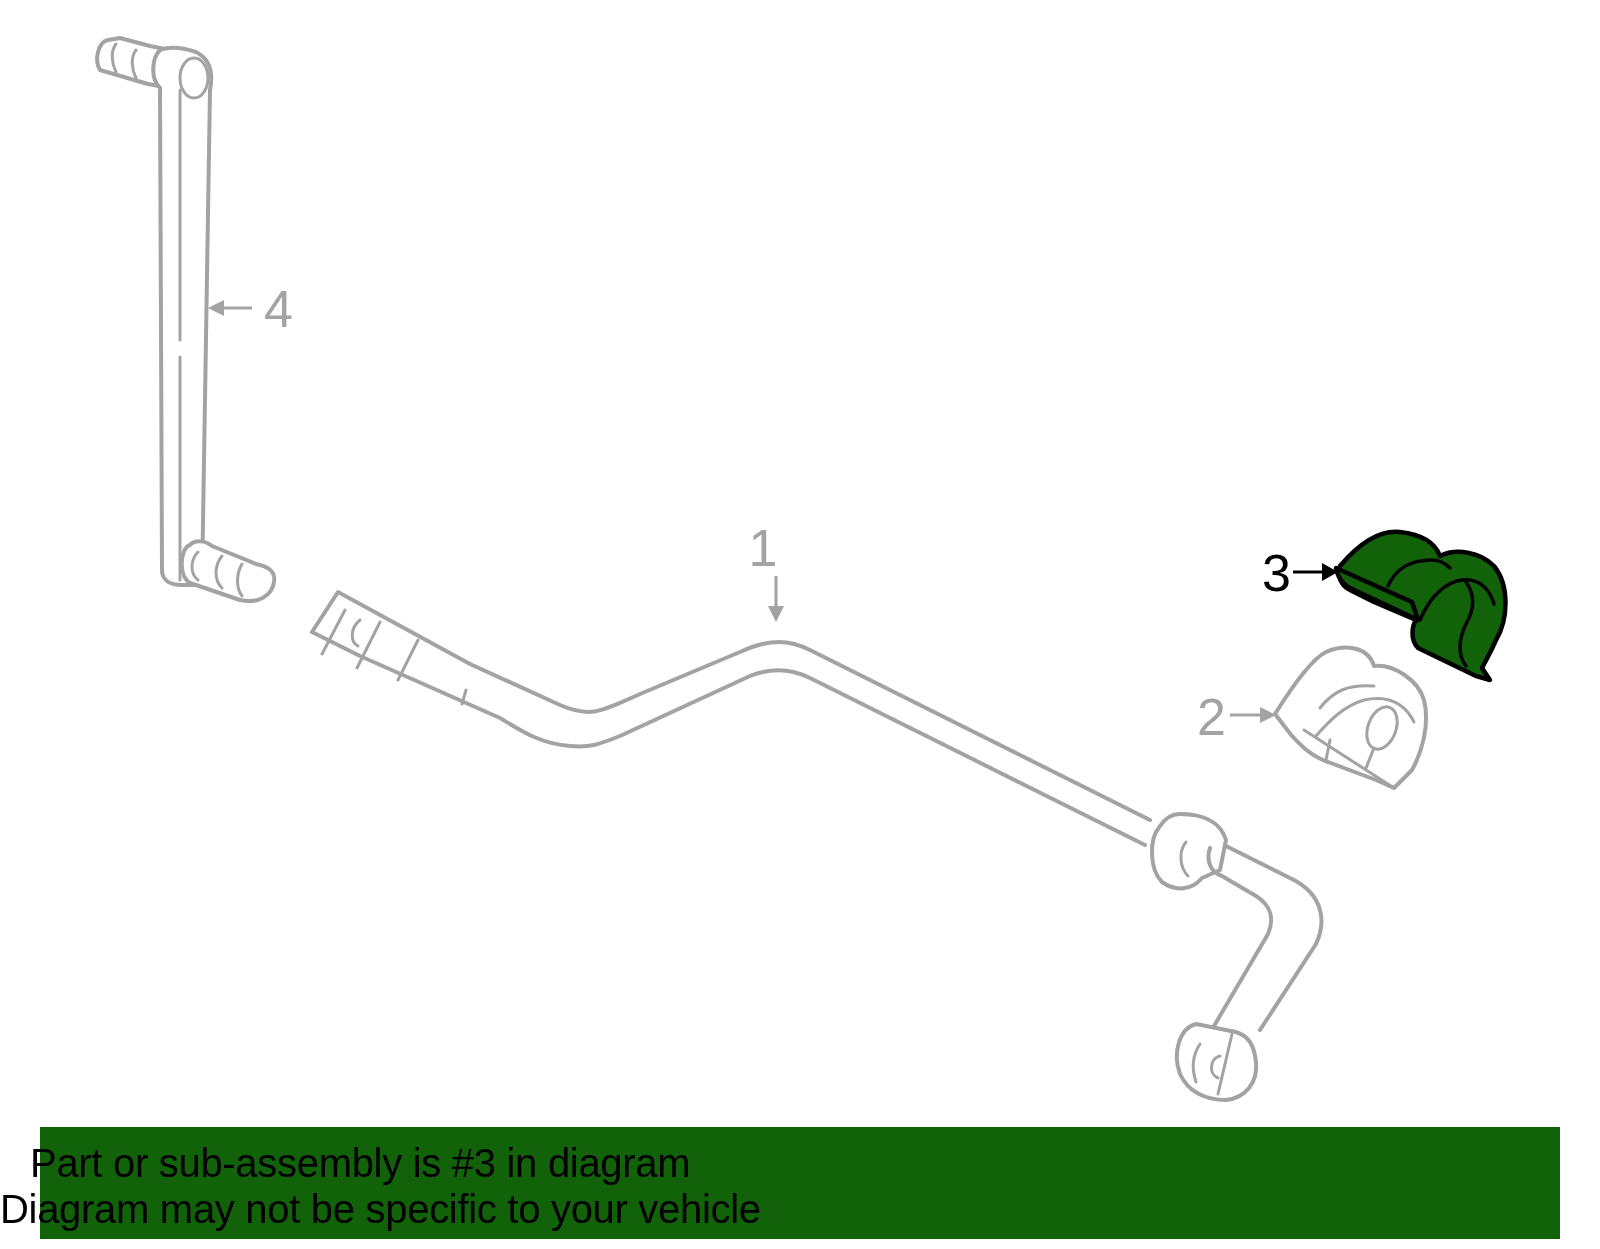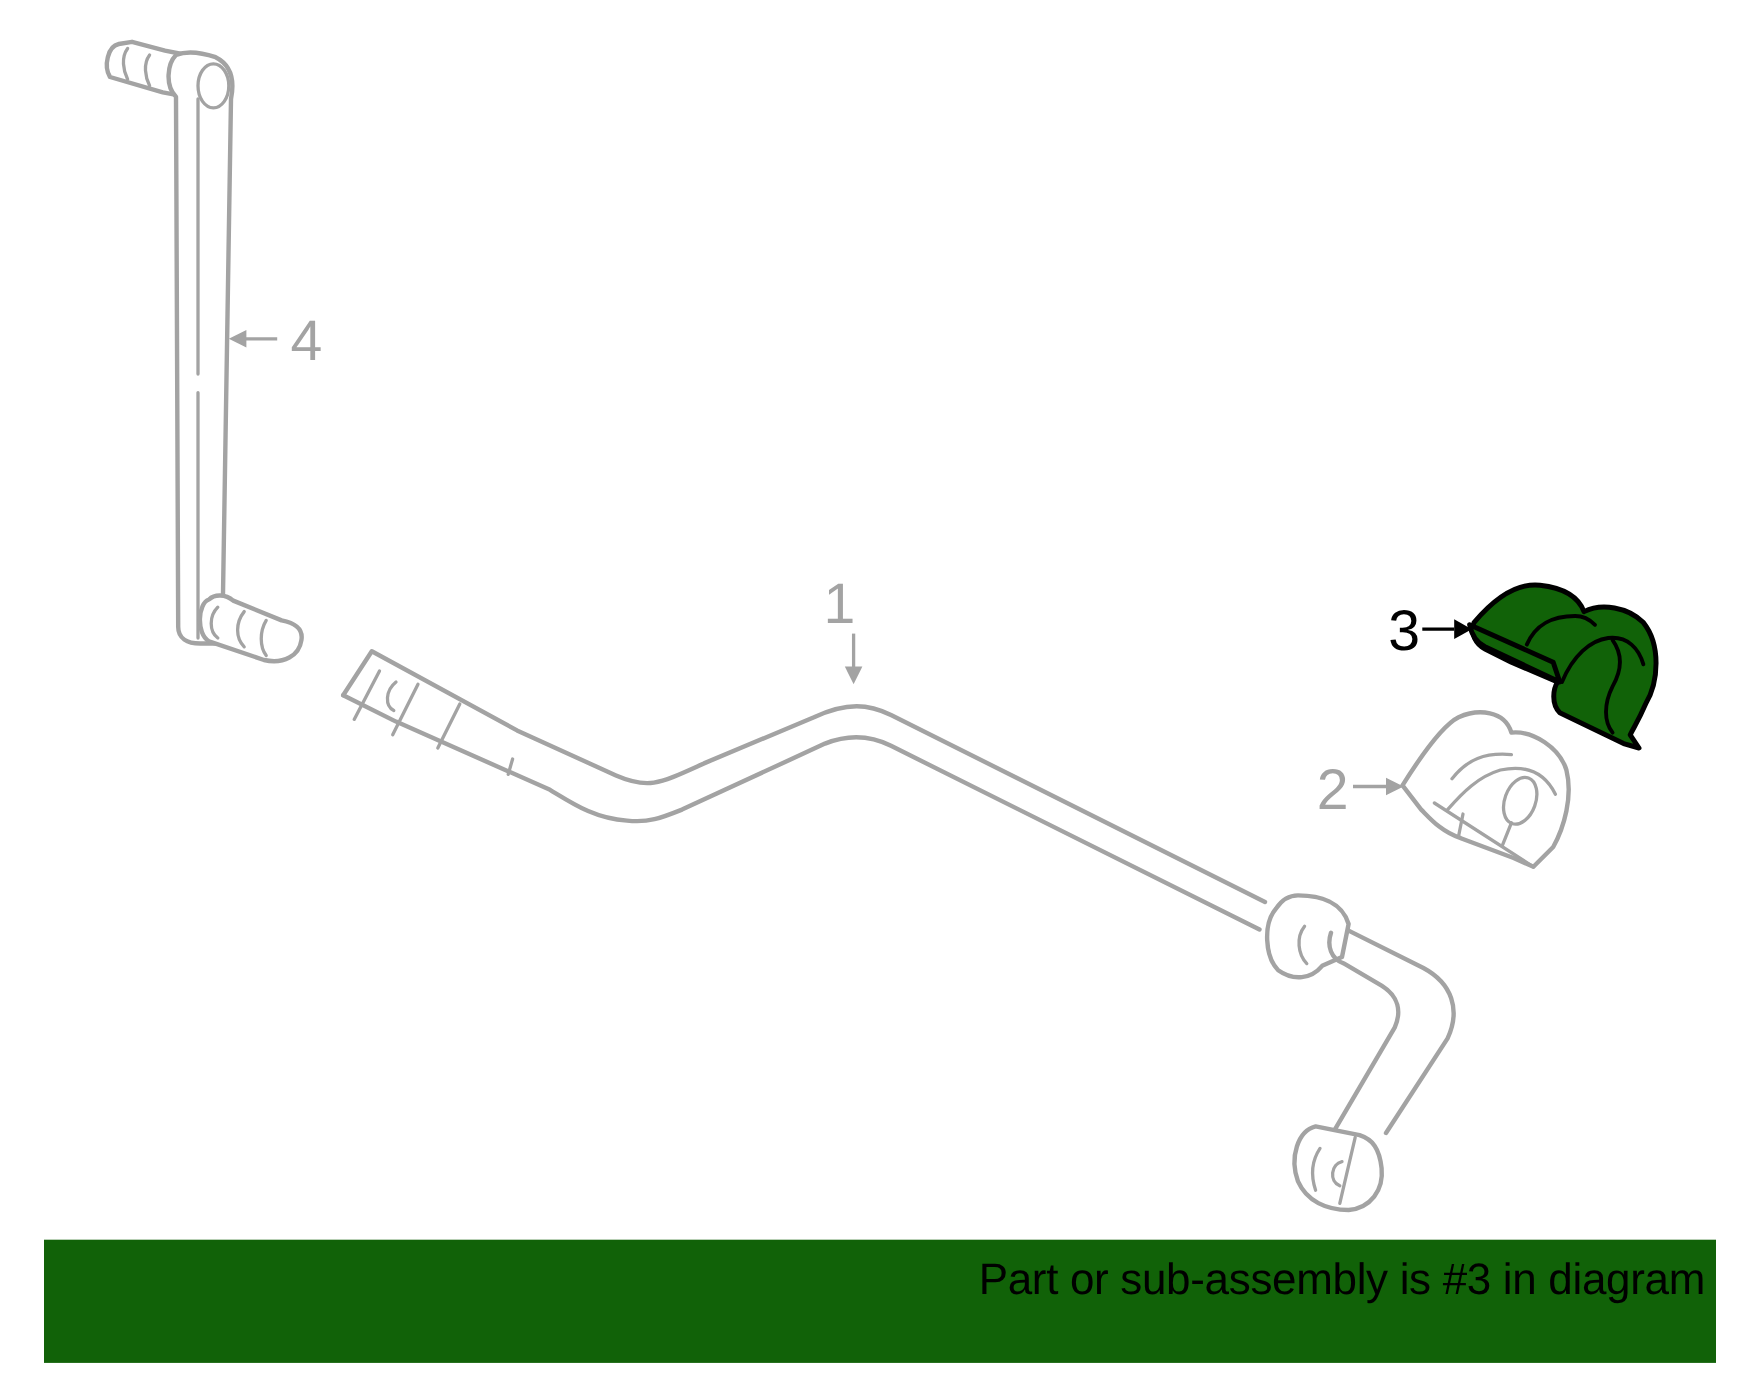--- a/index.html
+++ b/index.html
@@ -7,21 +7,21 @@
          font-family: "Liberation Sans", sans-serif; }
   #diagram { position: absolute; left: 0; top: 0; width: 1600px; height: 1249px; }
   .part { fill: #ffffff; stroke: #a3a3a3; stroke-width: 4; stroke-linejoin: round; stroke-linecap: round; }
   .detail { fill: none; stroke: #a3a3a3; stroke-width: 3; stroke-linecap: round; }
   .hl { fill: #116208; stroke: #000000; stroke-width: 4.5; stroke-linejoin: round; }
   .hl-detail { fill: none; stroke: #000000; stroke-width: 3.5; stroke-linecap: round; }
   .callout-text { font-family: "Liberation Sans", sans-serif; font-size: 52px; }
   .callout-grey { fill: #a3a3a3; }
   .callout-black { fill: #000000; }
   #banner { position: absolute; left: 40px; top: 1127px; width: 1520px; height: 112px;
-            background: #116208; color: #000000; text-align: right; }
+            background: #116208; color: #000000; text-align: left; }
   #banner .line { position: absolute; left: 0; width: 1520px; font-size: 40px; line-height: 46px;
                   font-family: "Liberation Sans", sans-serif; letter-spacing: -0.3px; }
   #banner .l1 { top: 13px; left: -10px; }
   #banner .l2 { top: 59px; left: -40px; }
 </style>
 </head>
 <body>
 
 <svg id="diagram" viewBox="0 0 1600 1249" xmlns="http://www.w3.org/2000/svg">
 
@@ -104,13 +104,14 @@
 
   <g>
     <text class="callout-text callout-black" x="1262" y="591">3</text>
     <line x1="1293" y1="572" x2="1322" y2="572" stroke="#000000" stroke-width="3"></line>
     <polygon points="1338,572 1322,563 1322,581" fill="#000000"></polygon>
   </g>
 </svg>
 
 <div id="banner">
   <div class="line l1">Part or sub-assembly is #3 in diagram</div>
+  <div class="line l2">Diagram may not be specific to your vehicle</div>
 </div>
 
 </body></html>

